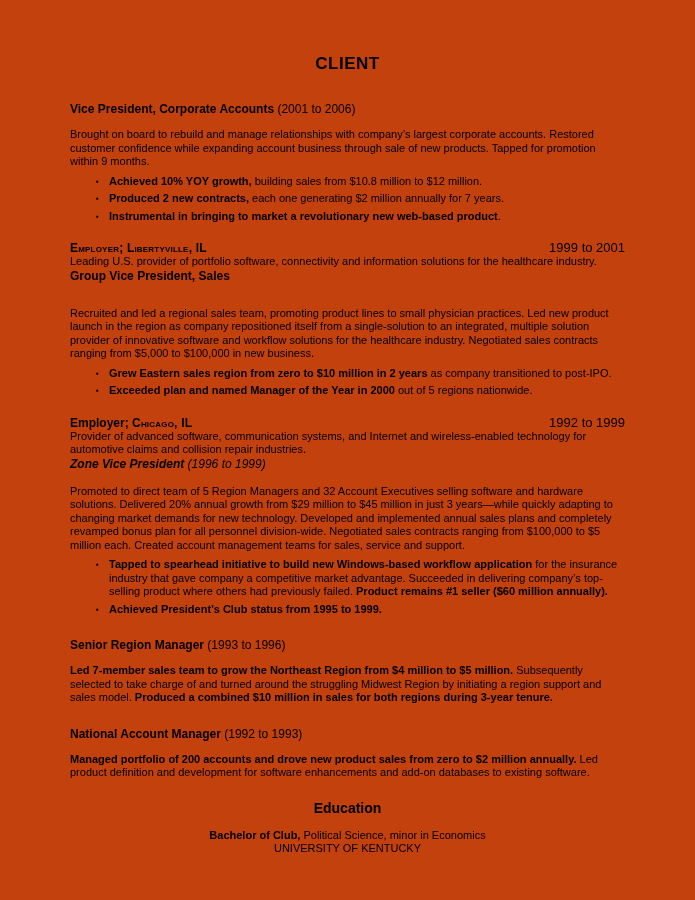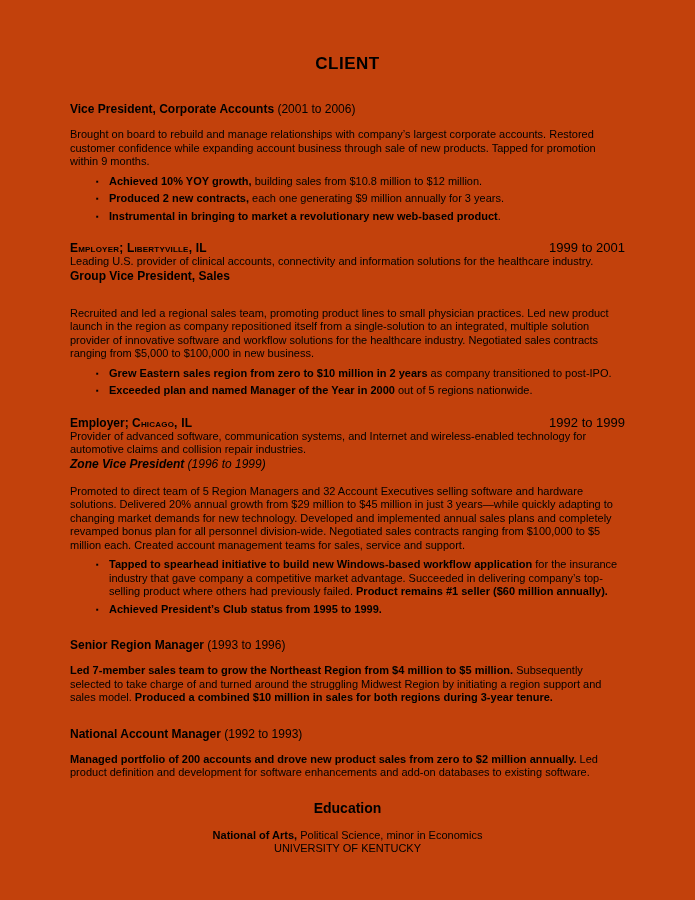--- a/index.html
+++ b/index.html
@@ -80,35 +80,35 @@
   <section>
     <p class="job-heading"><span class="b">Vice President, Corporate Accounts</span><span> (2001 to 2006)</span></p>
     <p class="body-para"><span>Brought on board to rebuild and manage relationships with company’s largest corporate accounts. Restored customer confidence while expanding account business through sale of new products. Tapped for promotion within 9 months.</span></p>
     <ul class="bullets">
       <li>
         <span class="bullet">▪</span>
         <span class="li-text"><span class="b">Achieved 10% YOY growth,</span><span> building sales from $10.8 million to $12 million.</span></span>
       </li>
       <li>
         <span class="bullet">▪</span>
-        <span class="li-text"><span class="b">Produced 2 new contracts,</span><span> each one generating $9 million annually for 3 years.</span></span>
+        <span class="li-text"><span class="b">Produced 2 new contracts,</span><span> each one generating $2 million annually for 7 years.</span></span>
       </li>
       <li>
         <span class="bullet">▪</span>
         <span class="li-text"><span class="b">Instrumental in bringing to market a revolutionary new web-based product</span><span>.</span></span>
       </li>
     </ul>
   </section>
 
   <section class="employer-block">
     <div class="employer-row">
       <span class="employer-name"><span class="b sc">Employer; Libertyville, IL</span></span>
       <span class="employer-dates">1999 to 2001</span>
     </div>
-    <p class="body-para"><span>Leading U.S. provider of clinical accounts, connectivity and information solutions for the healthcare industry.</span></p>
+    <p class="body-para"><span>Leading U.S. provider of portfolio software, connectivity and information solutions for the healthcare industry.</span></p>
     <p class="job-heading" style="margin-bottom:16px;"><span class="b">Group Vice President, Sales</span></p>
     <p class="summary"><span>Recruited and led a regional sales team, promoting product lines to small physician practices. Led new product launch in the region as company repositioned itself from a single-solution to an integrated, multiple solution provider of innovative software and workflow solutions for the healthcare industry. Negotiated sales contracts ranging from $5,000 to $100,000 in new business.</span></p>
     <ul class="bullets">
       <li>
         <span class="bullet">▪</span>
         <span class="li-text"><span class="b">Grew Eastern sales region from zero to $10 million in 2 years</span><span> as company transitioned to post-IPO.</span></span>
       </li>
       <li>
         <span class="bullet">▪</span>
         <span class="li-text"><span class="b">Exceeded plan and named Manager of the Year in 2000</span><span> out of 5 regions nationwide.</span></span>
@@ -138,17 +138,17 @@
 
     <p class="job-heading mt-role"><span class="b">Senior Region Manager</span><span> (1993 to 1996)</span></p>
     <p class="body-para"><span class="b">Led 7-member sales team to grow the Northeast Region from $4 million to $5 million.</span><span> Subsequently selected to take charge of and turned around the struggling Midwest Region by initiating a region support and sales model. </span><span class="b">Produced a combined $10 million in sales for both regions during 3-year tenure.</span></p>
 
     <p class="job-heading mt-role"><span class="b">National Account Manager</span><span> (1992 to 1993)</span></p>
     <p class="body-para"><span class="b">Managed portfolio of 200 accounts and drove new product sales from zero to $2 million annually.</span><span> Led product definition and development for software enhancements and add-on databases to existing software.</span></p>
   </section>
 
   <section>
     <h2 class="education-heading">Education</h2>
-    <p class="center"><span class="b">National of Arts,</span><span> Political Science, minor in Economics</span></p>
+    <p class="center"><span class="b">Bachelor of Club,</span><span> Political Science, minor in Economics</span></p>
     <p class="center">UNIVERSITY OF KENTUCKY</p>
   </section>
 
 </div>
 
 </body></html>

